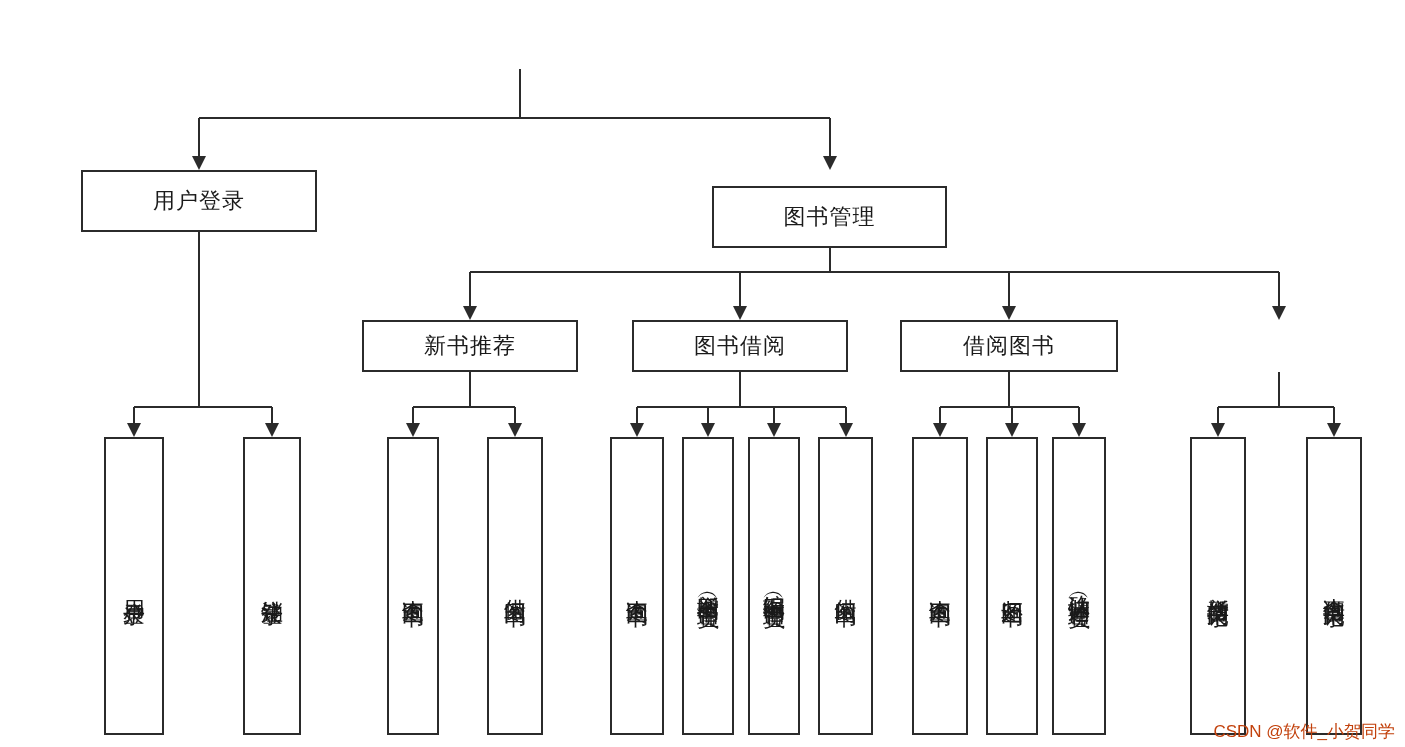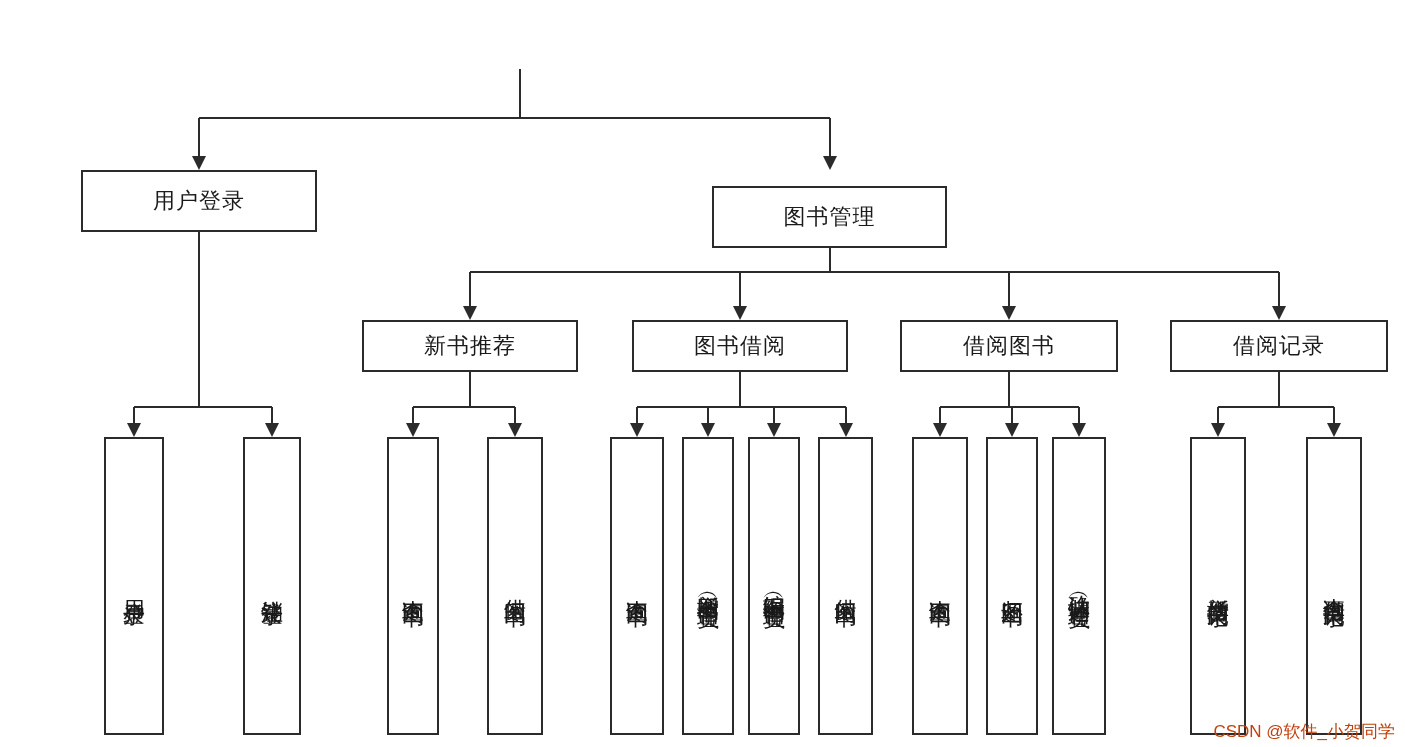--- a/index.html
+++ b/index.html
@@ -133,21 +133,20 @@
   <div class="node horiz" style="left:81px; top:170px; width:236px; height:62px;">用户登录</div>
 
   <div class="node horiz" style="left:712px; top:186px; width:235px; height:62px;">图书管理</div>
 
   <div class="node horiz" style="left:632px; top:320px; width:216px; height:52px;">图书借阅</div>
 
   <div class="node horiz" style="left:362px; top:320px; width:216px; height:52px;">新书推荐</div>
 
   <div class="node horiz" style="left:900px; top:320px; width:218px; height:52px;">借阅图书</div>
 
-  <div class="node horiz" style="left:1170px; top:320px; width:218px; height:52px;">借阅记录</div>
 
   <div id="leaf-layer">
       <div class="node vert" style="left: 104px; top: 437px; width: 60px; height: 298px;">
         <span>用户登录</span>
       </div>
       <div class="node vert" style="left: 243px; top: 437px; width: 58px; height: 298px;">
         <span>注销登录</span>
       </div>
       <div class="node vert" style="left: 387px; top: 437px; width: 52px; height: 298px;">
         <span>查询图书</span>

